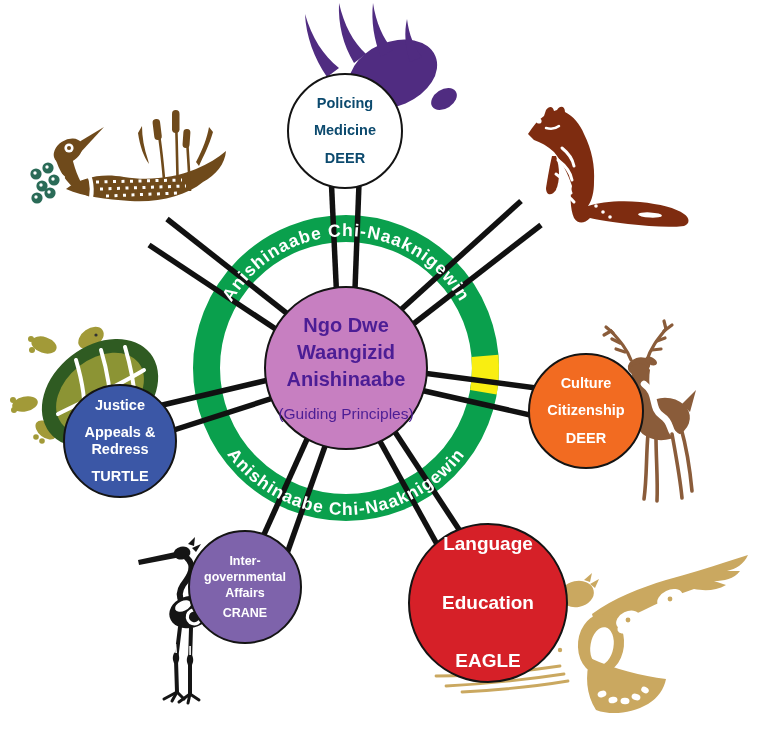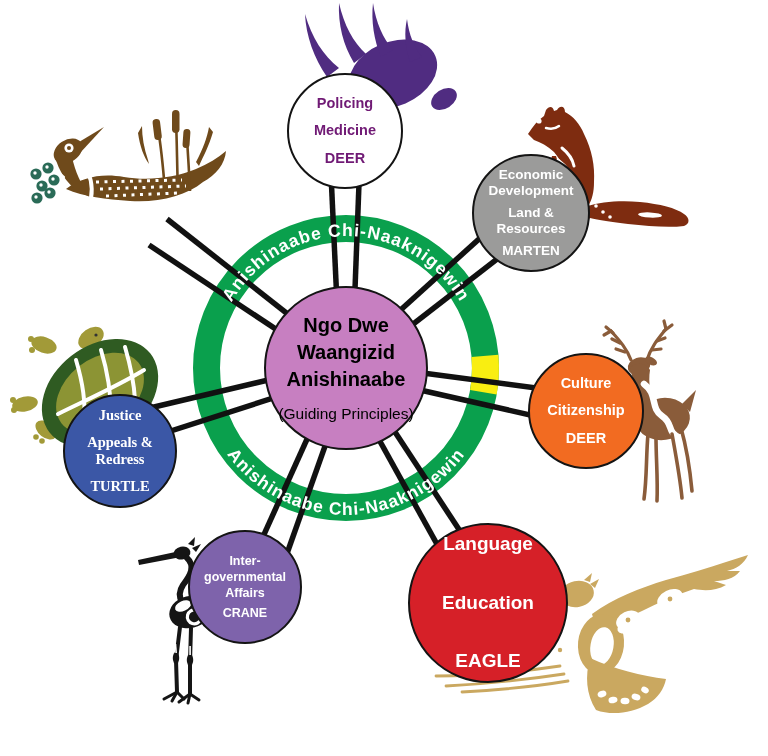--- a/index.html
+++ b/index.html
@@ -4,38 +4,38 @@
 <style>
   html,body{margin:0;padding:0;background:#fff;}
   .stage{position:relative;width:768px;height:756px;background:#fff;overflow:hidden;
          font-family:"Liberation Sans","DejaVu Sans",sans-serif;}
   .artlayer{position:absolute;left:0;top:0;z-index:1;}
   .node{position:absolute;z-index:3;border-radius:50%;border:2.5px solid #141414;
         box-sizing:border-box;display:flex;flex-direction:column;align-items:center;
         justify-content:center;text-align:center;color:#fff;font-weight:bold;line-height:1.18;}
   .node .nl{display:block;}
   .node .grp{display:block;}
-  .node--bear{font-size:14.5px;color:#701a75;}
+  .node--bear{font-size:14.5px;color:#0c4a6e;}
   .node--bear .nl{margin:5px 0;}
   .node--marten{font-size:13.5px;}
   .node--marten .grp{margin:3px 0;}
   .node--marten .nl{margin:3px 0;}
   .node--deer{font-size:14.5px;}
   .node--deer .nl{margin:5px 0;}
   .node--eagle{font-size:19px;}
   .node--eagle .nl{margin:18px 0;}
   .node--crane{font-size:12.5px;line-height:1.3;}
   .node--crane .grp{margin:2px 0;}
   .node--crane .nl{margin:2px 0;}
   .node--turtle{font-size:14.5px;}
   .node--turtle .nl{margin:5px 0;}
   .node--loon{font-size:14px;}
   .node--loon .grp{margin:3px 0;}
   .node--loon .nl{margin:3px 0;}
-  .node--center{border-width:2px;color:#000000;z-index:4;}
+  .node--center{border-width:2px;color:#4c1d95;z-index:4;}
   .node--center .big{font-size:20px;font-weight:bold;margin:1.5px 0;}
   .node--center .small{font-size:15.5px;font-weight:normal;margin-top:12px;}
   .ringtext{font-size:17.5px;font-weight:bold;letter-spacing:1px;text-anchor:middle;}
 </style>
 </head>
 <body>
 
 <div class="stage">
 
   <svg class="artlayer" width="768" height="756" viewBox="0 0 768 756">
@@ -273,28 +273,20 @@
       <textPath href="#arcBottom" startOffset="50%">Anishinaabe Chi-Naaknigewin</textPath>
     </text>
   </svg>
 
   <div class="node node--bear" style="left: 287px; top: 73px; width: 116px; height: 116px; background-color: rgb(255, 255, 255);">
     <span class="nl">Policing</span>
     <span class="nl">Medicine</span>
     <span class="nl">DEER</span>
   </div>
 
-  <div class="node node--marten" style="left: 472px; top: 154px; width: 118px; height: 118px; background-color: rgb(155, 155, 154);">
-    <span class="grp">
-      <span class="nl0" style="display:block">Economic</span>
-      <span class="nl0" style="display:block">Development</span>
-    </span>
-    <span class="nl">Land &amp; Resources</span>
-    <span class="nl">MARTEN</span>
-  </div>
 
   <div class="node node--deer" style="left: 528px; top: 353px; width: 116px; height: 116px; background-color: rgb(242, 107, 33);">
     <span class="nl">Culture</span>
     <span class="nl">Citizenship</span>
     <span class="nl">DEER</span>
   </div>
 
   <div class="node node--eagle" style="left: 408px; top: 523px; width: 160px; height: 160px; background-color: rgb(214, 32, 40);">
     <span class="nl">Language</span>
     <span class="nl">Education</span>
@@ -303,21 +295,21 @@
 
   <div class="node node--crane" style="left: 188px; top: 530px; width: 114px; height: 114px; background-color: rgb(126, 99, 171);">
     <span class="grp">
       <span style="display:block">Inter-</span>
       <span style="display:block">governmental</span>
       <span style="display:block">Affairs</span>
     </span>
     <span class="nl">CRANE</span>
   </div>
 
-  <div class="node node--turtle" style="left: 63px; top: 394px; width: 114px; height: 114px; background-color: rgb(59, 87, 166); font-family: Liberation Serif, serif;">
+  <div class="node node--turtle" style="left: 63px; top: 384px; width: 114px; height: 114px; background-color: rgb(59, 87, 166);">
     <span class="nl">Justice</span>
     <span class="nl">Appeals &amp; Redress</span>
     <span class="nl">TURTLE</span>
   </div>
 
 
   <div class="node node--center" style="left: 264px; top: 286px; width: 164px; height: 164px; background-color: rgb(199, 127, 193);">
     <span class="big">Ngo Dwe</span>
     <span class="big">Waangizid</span>
     <span class="big">Anishinaabe</span>

